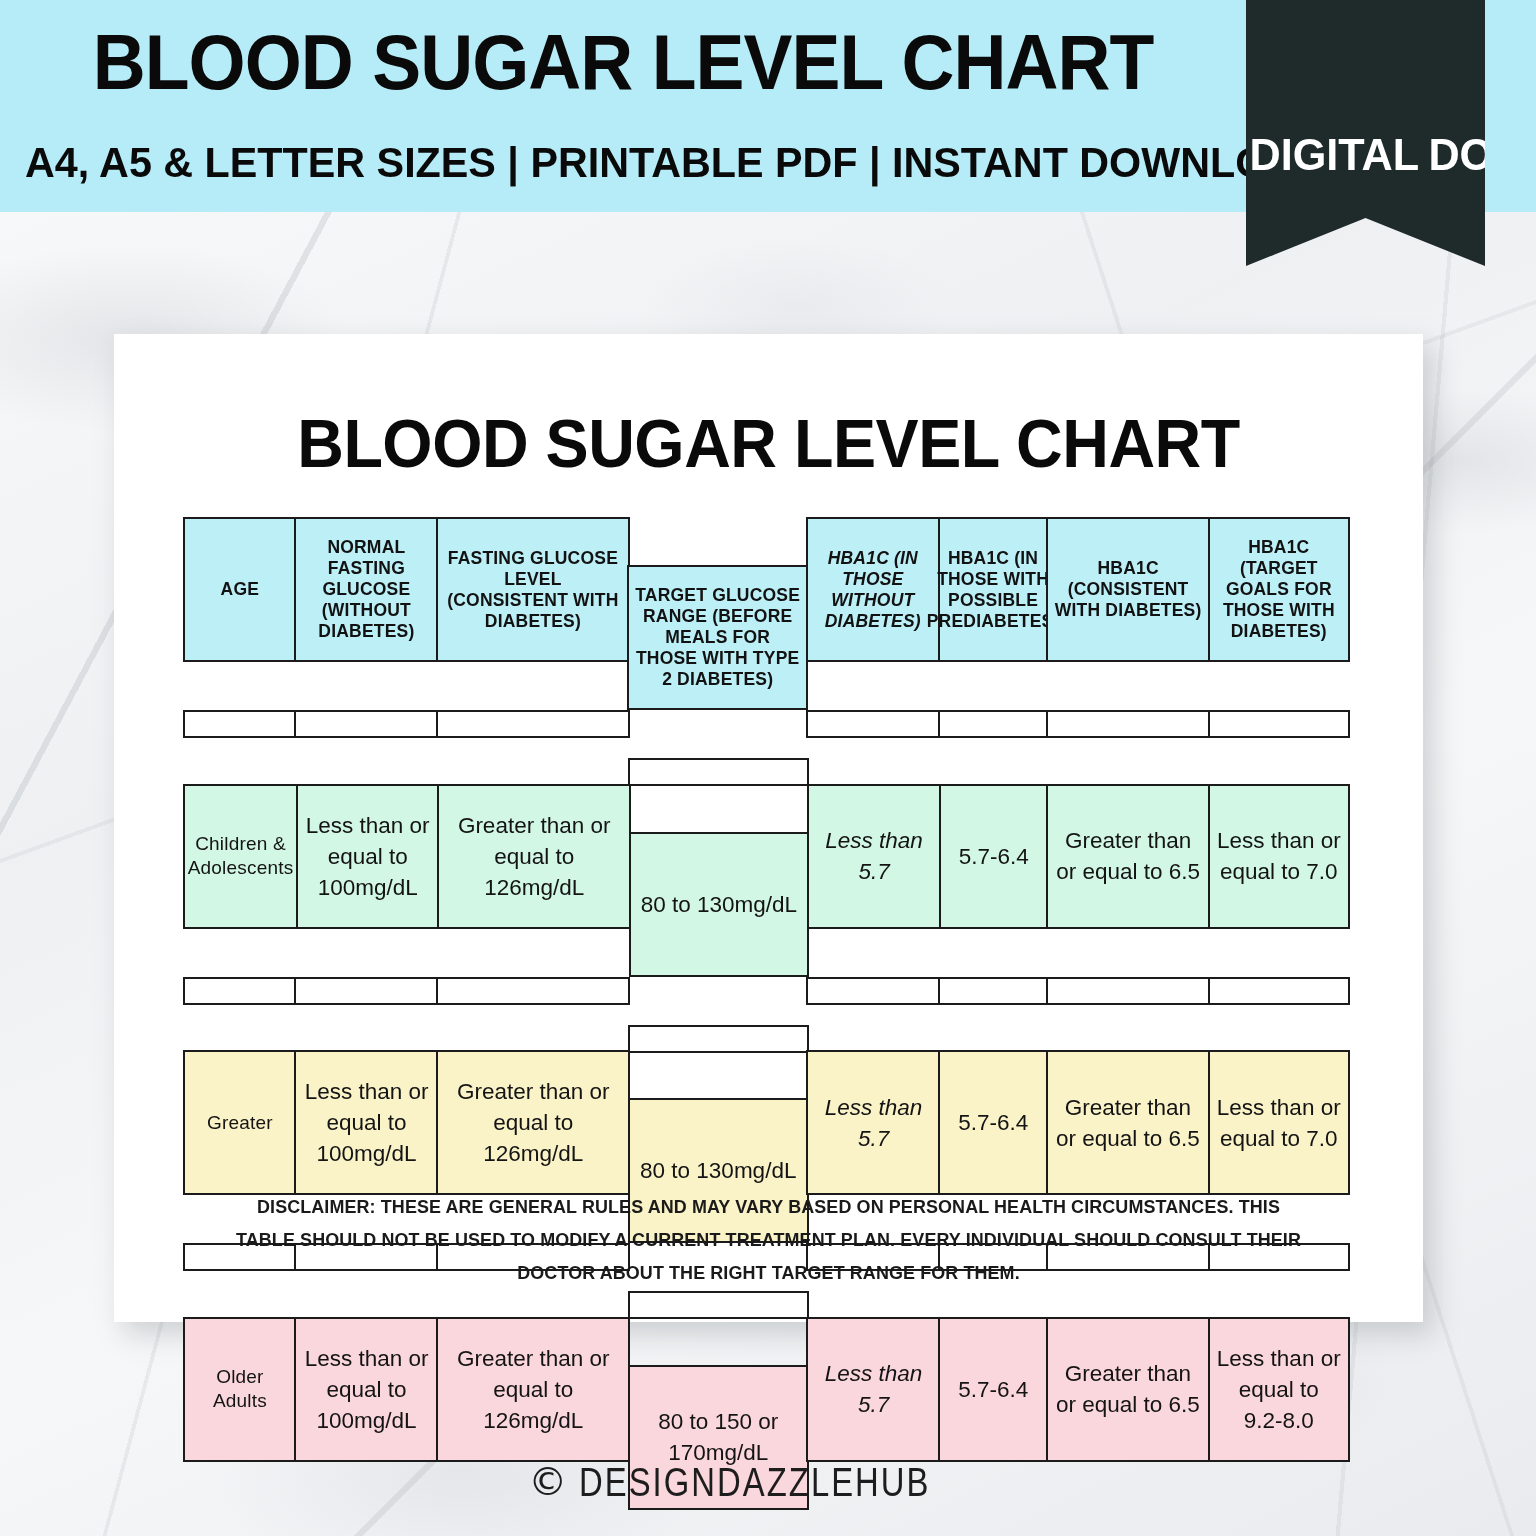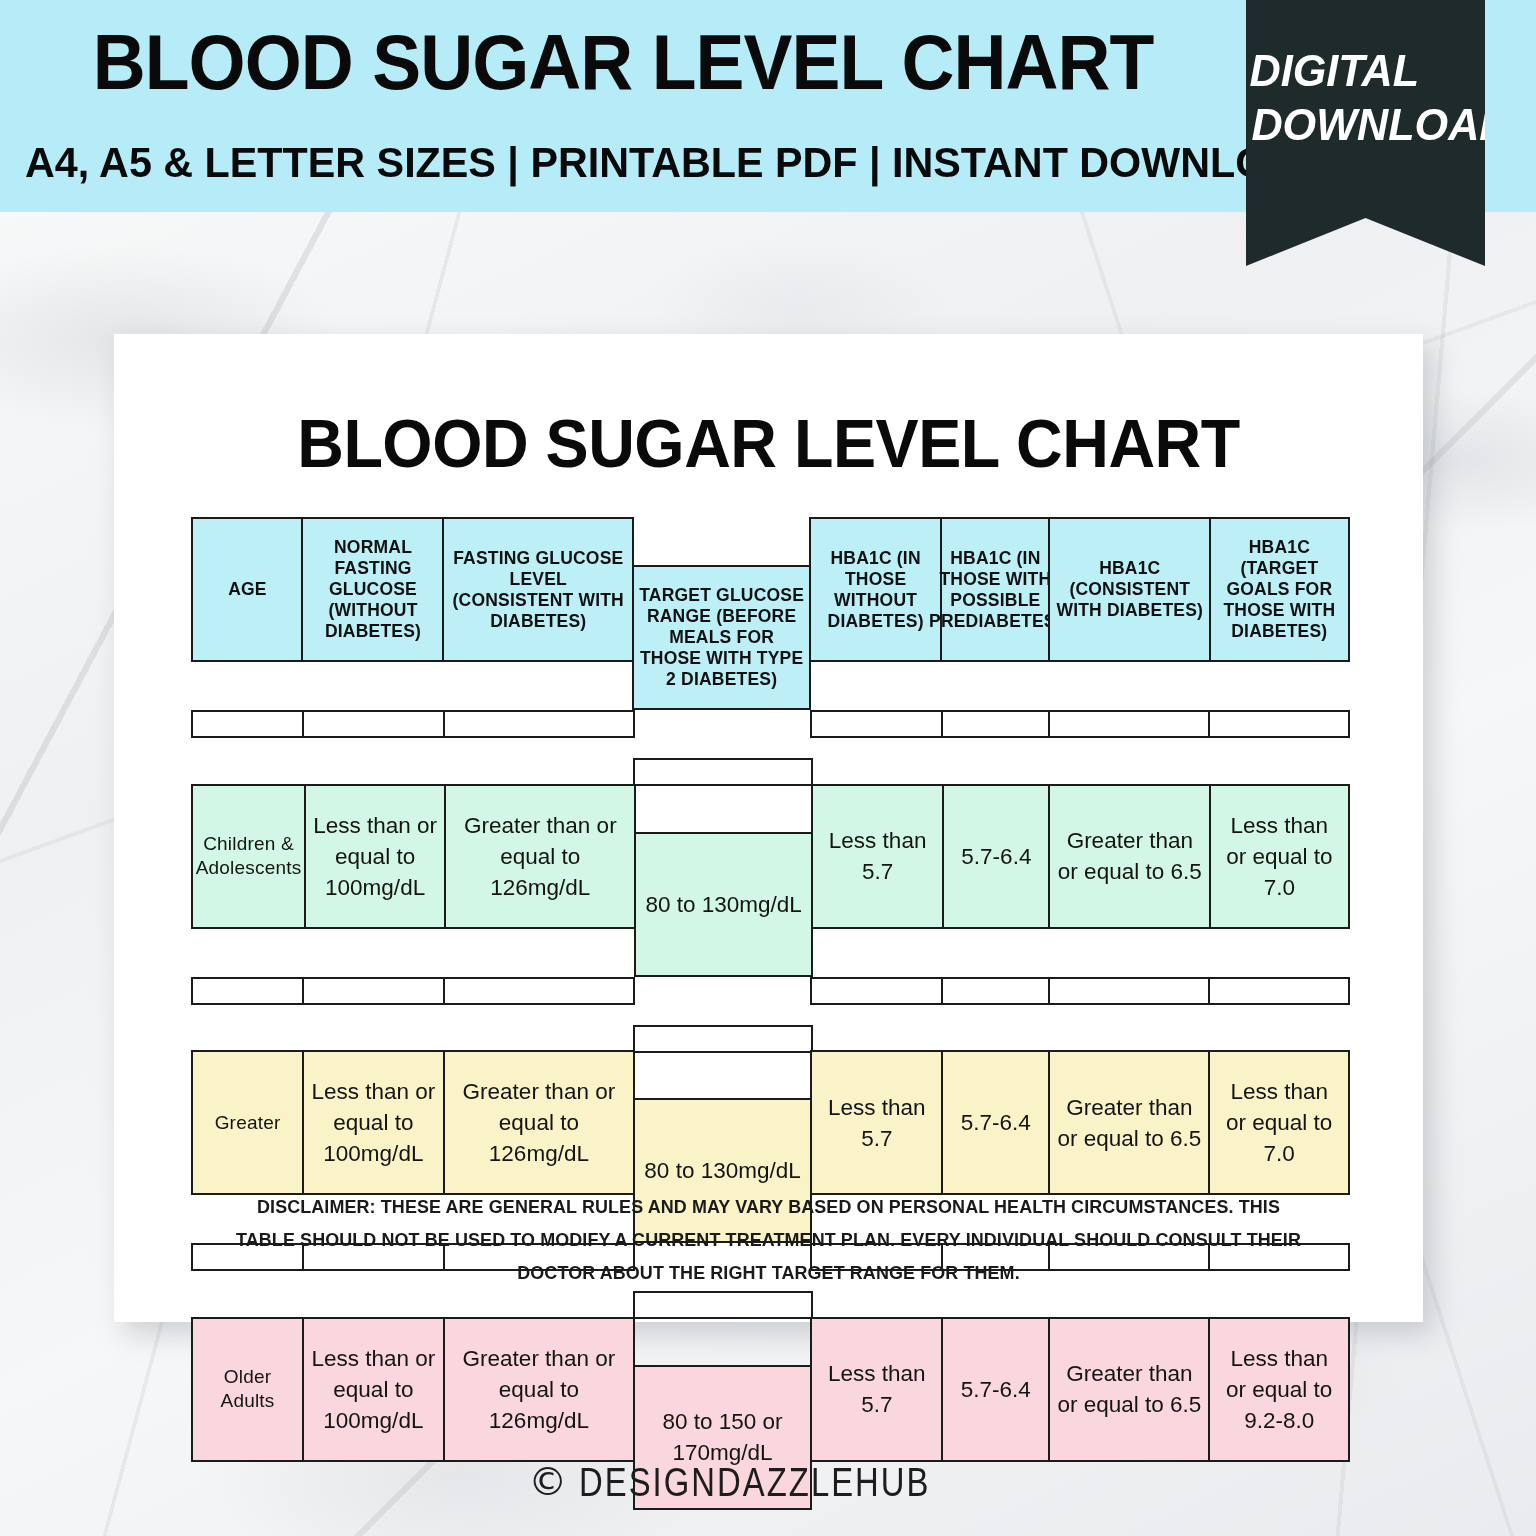--- a/index.html
+++ b/index.html
@@ -49,22 +49,22 @@
     font-weight:700;font-size:43px;line-height:48px;letter-spacing:0px;
     color:#0a0a0a;transform:scaleX(.96);transform-origin:50% 50%;
     white-space:nowrap;
   }
 
   
   #ribbon{
     position:absolute;left:1246px;top:0;width:239px;height:266px;z-index:4;
     background:#1f2a2b;
     clip-path:polygon(0 0,100% 0,100% 100%,50% 82%,0 100%);
-    display:flex;flex-direction:column;align-items:flex-start;justify-content:flex-start;
-    padding-top:44px;box-sizing:border-box;font-style:italic;
+    display:flex;flex-direction:row;align-items:center;justify-content:flex-start;
+    padding-top:44px;box-sizing:border-box;
   }
   .ribbon-line{
     font-family:"Liberation Sans Narrow","Liberation Sans",sans-serif;
     font-weight:700;font-size:45px;line-height:54px;color:#ffffff;
     letter-spacing:0px;white-space:nowrap;transform:scaleX(.96);
   }
 
   
   #card{
     position:absolute;left:114px;top:334px;width:1309px;height:988px;
@@ -83,26 +83,26 @@
     position:absolute;left:69px;top:183px;width:1167px;
   }
   .trow{display:flex;width:100%;}
   .tcell{
     box-sizing:border-box;
     border:2.5px solid #1b1b1b;
     margin-left:-2.5px;
     display:flex;align-items:center;justify-content:center;
     text-align:center;
   }
-  .trow .tcell:first-child{margin-left:8px;}
+  .trow .tcell:first-child{margin-left:0;}
   .trow.body-row{margin-top:-2.5px;}
 
   
   .c0{width:115px;} .c1{width:146px;} .c2{width:196px;}
-  .c3{width:183px;margin-top:48px;} .c4{width:136px;} .c5{width:111px;}
+  .c3{width:183px;margin-top:48px;} .c4{width:136px;font-style:italic;} .c5{width:111px;}
   .c6{width:166px;} .c7{width:144px;}
 
   .header-row .tcell{
     height:145px;background:#bdeff7;
     font-family:"Liberation Sans Narrow","Liberation Sans",sans-serif;
     font-weight:700;font-size:17.5px;line-height:21px;
     color:#121212;letter-spacing:.2px;padding:4px 5px;
   }
   .spacer-row .tcell{height:28px;background:#ffffff;}
 

